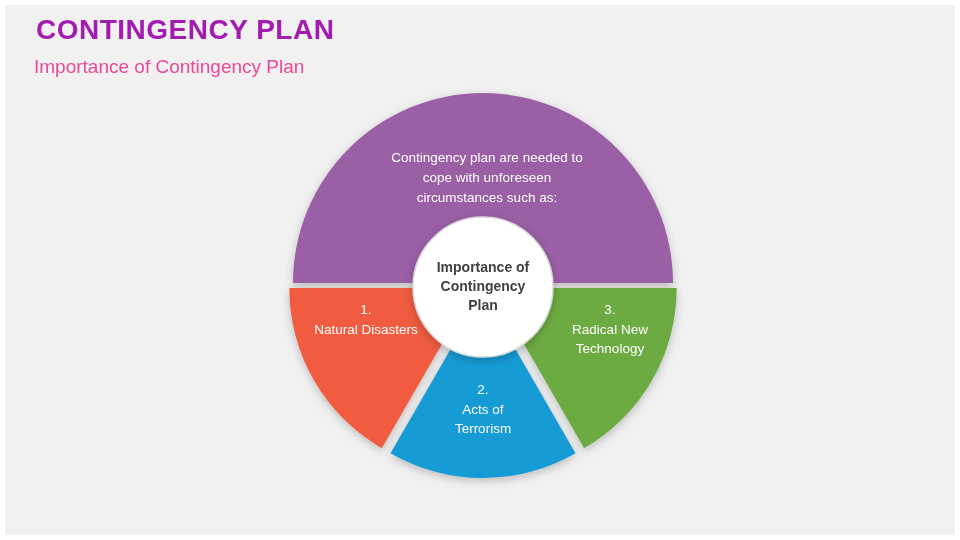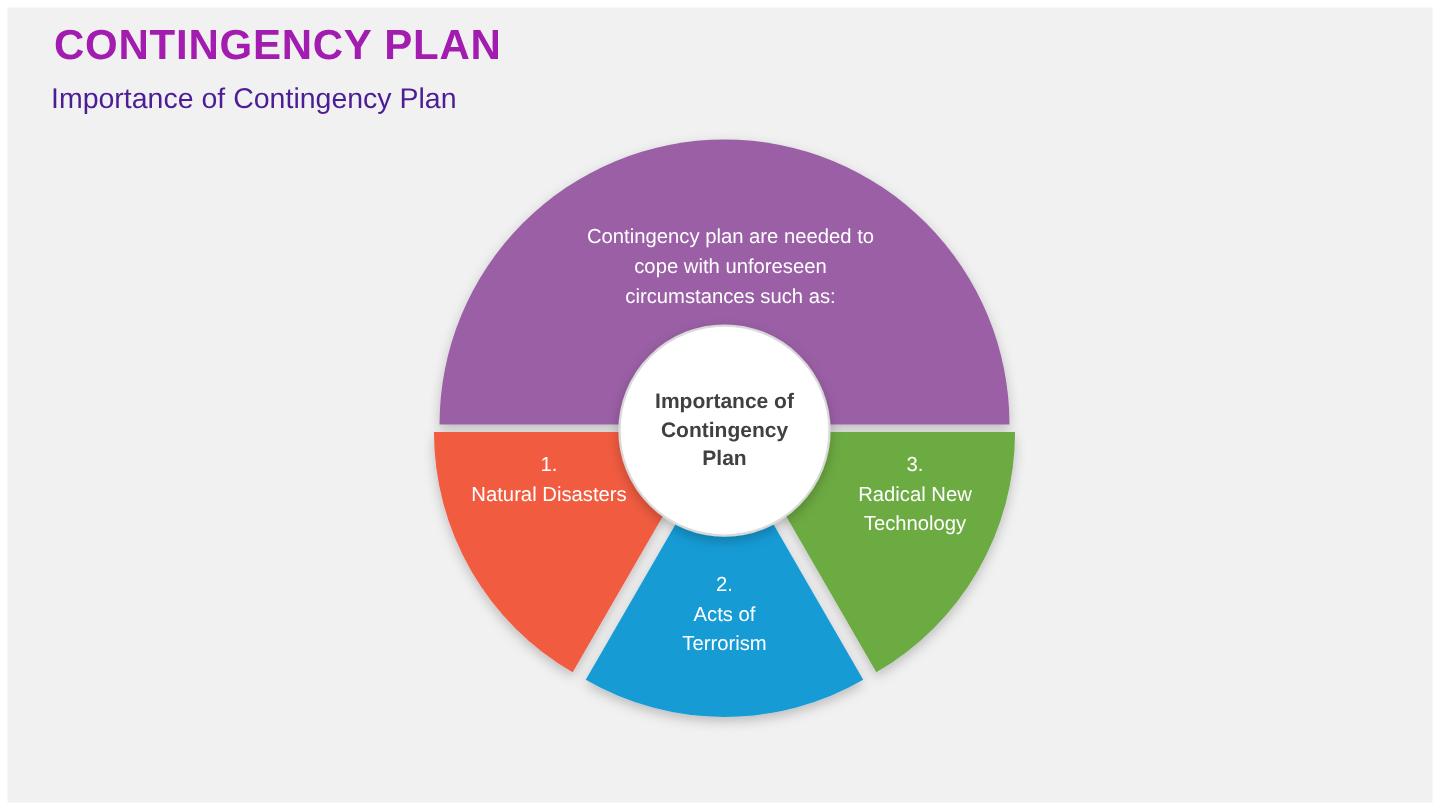--- a/index.html
+++ b/index.html
@@ -29,21 +29,21 @@
     color: #a21caf;
     letter-spacing: 0.5px;
     margin-left: 20px;
   }
   .subtitle {
     position: absolute;
     left: 34px;
     top: 56px;
     font-size: 19px;
     font-weight: 400;
-    color: #4c1d95;
+    color: #ec4899;
   }
   .diagram-svg {
     position: absolute;
     left: 0;
     top: 0;
     width: 960px;
     height: 540px;
   }
   .seg-text {
     fill: #ffffff;

